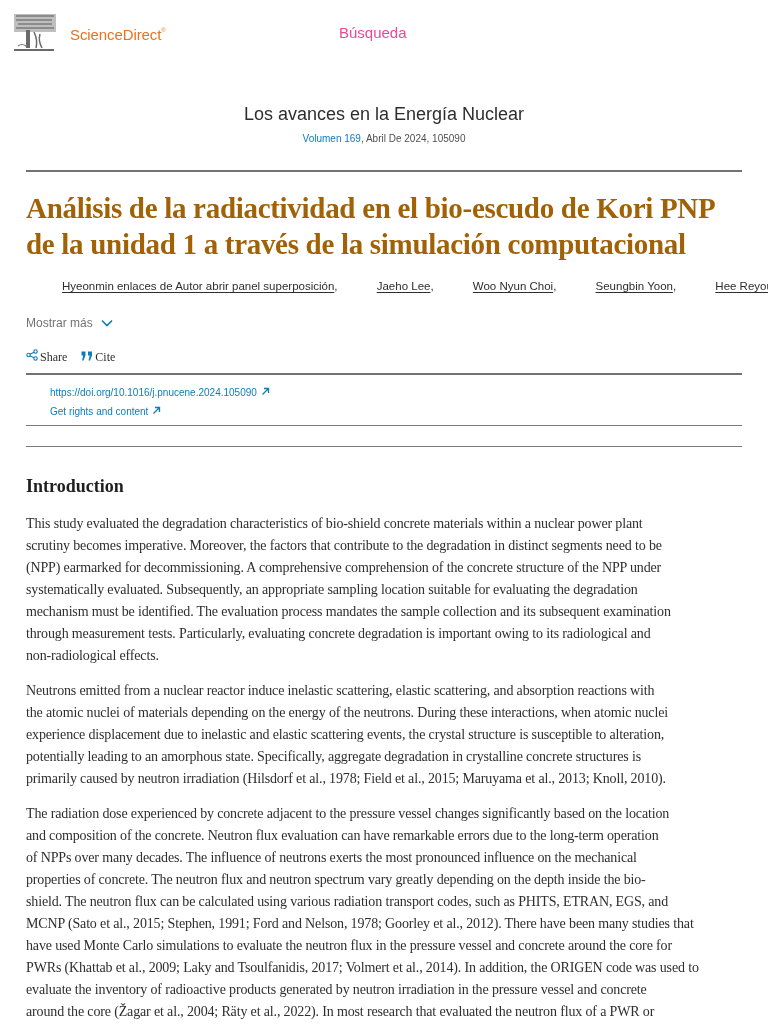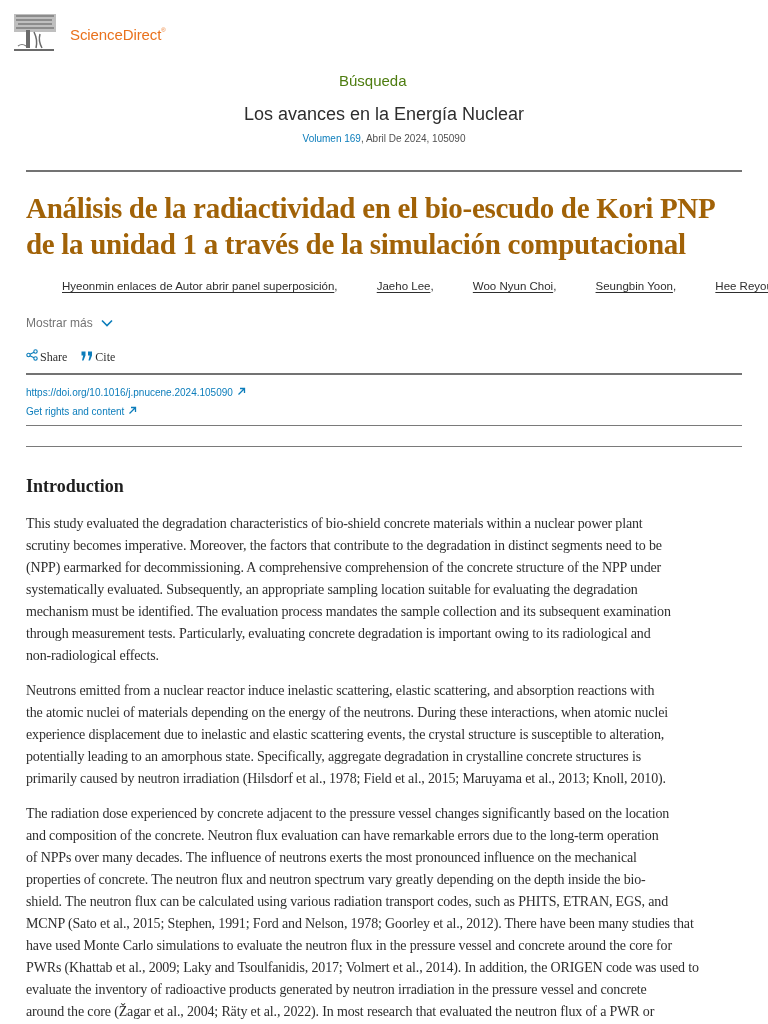--- a/index.html
+++ b/index.html
@@ -3,21 +3,21 @@
   <meta charset="utf-8">
   <style>
     * { box-sizing: border-box; margin: 0; padding: 0; }
     html, body { width: 768px; height: 1024px; overflow: hidden; background: #ffffff; }
     body { font-family: "DejaVu Sans", sans-serif; color: #2e2e2e; position: relative; }
 
     .topbar { position: absolute; top: 0; left: 0; width: 768px; height: 64px; }
     .logo { position: absolute; left: 12px; top: 12px; width: 46px; height: 42px; }
     .brand { position: absolute; left: 70px; top: 26px; font-family: "Liberation Sans", sans-serif; font-size: 15px; color: #e9711c; letter-spacing: -0.1px; }
     .brand sup { font-size: 6px; vertical-align: top; position: relative; top: 1px; }
-    .search-link { position: absolute; left: 339px; top: 24px; font-family: "Liberation Sans", sans-serif; font-size: 15px; color: #4d7c0f; text-decoration: none; margin-top: 48px; }
+    .search-link { position: absolute; left: 339px; top: 24px; font-family: "Liberation Sans", sans-serif; font-size: 15px; color: #ec4899; text-decoration: none; }
 
     .journal { position: absolute; top: 104px; left: 0; width: 768px; text-align: center; }
     .journal-title { font-family: "Liberation Sans", sans-serif; font-size: 18px; color: #2e2e2e; }
     .journal-meta { margin-top: 8px; font-family: "Liberation Sans", sans-serif; font-size: 10px; color: #505050; }
     .journal-meta a { color: #0c7dbb; text-decoration: none; }
 
     .rule { position: absolute; left: 26px; width: 716px; height: 2px; background: #737373; }
     .rule.thin { height: 1px; background: #7a7a7a; }
 
     .article-title { position: absolute; left: 26px; top: 190px; width: 720px; font-family: "Liberation Serif", serif; font-size: 29px; line-height: 36px; color: #a16207; letter-spacing: -0.3px; }
@@ -25,21 +25,21 @@
     .authors { position: absolute; left: 26px; top: 280px; font-family: "Liberation Sans", sans-serif; font-size: 11.5px; color: #2e2e2e; white-space: nowrap; }
     .authors a { color: #2e2e2e; text-underline-offset: 2px; padding-left: 36px; }
     .authors .icon { display: inline-block; vertical-align: middle; margin-left: 6px; }
 
     .show-more { position: absolute; left: 26px; top: 316px; font-family: "Liberation Sans", sans-serif; font-size: 12px; color: #737373; display: flex; align-items: center; gap: 8px; cursor: pointer; }
 
     .actions { position: absolute; left: 26px; top: 349px; display: flex; gap: 14px; font-family: "Liberation Sans", sans-serif; font-size: 12px; color: #2e2e2e; }
     .action { display: flex; align-items: center; gap: 2px; cursor: pointer; font-family: Liberation Serif, serif; }
 
     .doi-block { position: absolute; left: 26px; top: 383px; font-family: "Liberation Sans", sans-serif; font-size: 10px; line-height: 19px; }
-    .doi-block a { color: #0c7dbb; text-decoration: none; display: flex; align-items: center; gap: 4px; }
+    .doi-block a { color: #0c7dbb; text-decoration: none; display: flex; align-items: center; gap: 4px; margin-left: 24px; }
 
     .section-heading { position: absolute; left: 26px; top: 476px; font-family: "Liberation Serif", serif; font-size: 18px; color: #1f1f1f; }
 
     .body-text { position: absolute; left: 26px; top: 513px; width: 720px; font-family: "Liberation Serif", serif; font-size: 14px; line-height: 22px; color: #2e2e2e; letter-spacing: -0.15px; }
     .body-text p { margin-bottom: 13px; }
     .body-text .line { display: block; white-space: nowrap; }
   </style>
 </head>
 <body>
 

